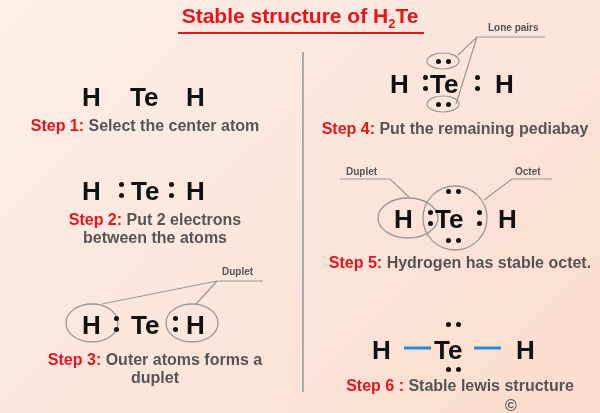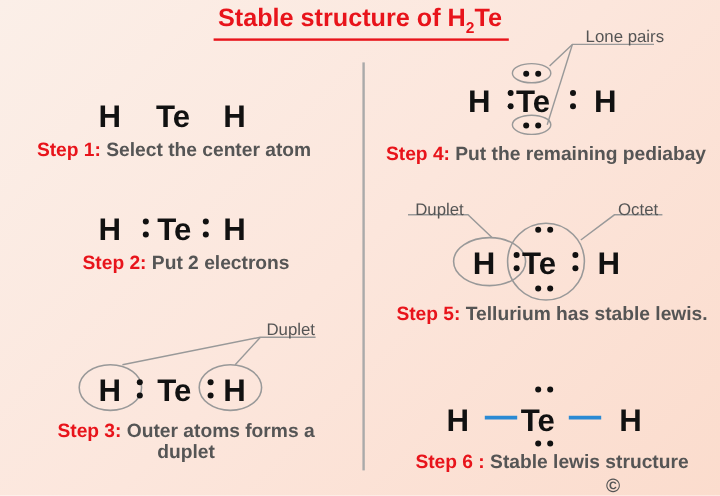--- a/index.html
+++ b/index.html
@@ -6,21 +6,21 @@
   body{width:600px;height:413px;overflow:hidden;position:relative;
     background:linear-gradient(135deg,#fbefe8 0%,#fce6dc 50%,#fbdccd 100%);
     font-family:"Liberation Sans",sans-serif;}
   .abs{position:absolute;}
   .title{left:0;width:600px;top:4px;text-align:center;font-weight:bold;font-size:21px;color:#e8141b;}
   .title-rule{left:178px;top:32px;width:246px;height:2px;background:#e8141b;}
   .divider{left:302px;top:52px;width:2px;height:340px;background:#aaa;}
   .atom{font-weight:bold;font-size:26px;color:#111;position:absolute;line-height:1;}
   .cap{position:absolute;text-align:center;font-weight:bold;font-size:16px;color:#555;line-height:18px;}
   .cap .step{color:#e8141b;}
-  .lbl{position:absolute;font-weight:normal;font-size:14px;color:#555;}
+  .lbl{position:absolute;font-weight:bold;font-size:10px;color:#555;}
   .dot{position:absolute;width:5px;height:5px;border-radius:50%;background:#111;}
   svg{position:absolute;left:0;top:0;}
 </style>
 </head>
 <body>
 
 <div class="abs title"><span>Stable structure of H</span><sub style="font-size:13px">2</sub><span>Te</span></div>
 <div class="abs title-rule"></div>
 <div class="abs divider"></div>
 
@@ -50,21 +50,21 @@
 <div class="atom" style="left:186px;top:84px">H</div>
 <div class="cap" style="left:30px;width:230px;top:117px"><span class="step">Step 1:</span> <span>Select the center atom</span></div>
 
 <div class="atom" style="left:82px;top:178px">H</div>
 <div class="dot" style="left:119px;top:182px"></div>
 <div class="dot" style="left:119px;top:193px"></div>
 <div class="atom" style="left:131px;top:178px">Te</div>
 <div class="dot" style="left:169px;top:182px"></div>
 <div class="dot" style="left:169px;top:193px"></div>
 <div class="atom" style="left:186px;top:178px">H</div>
-<div class="cap" style="left:30px;width:250px;top:211px"><span class="step">Step 2:</span> <span>Put 2 electrons</span><br></div>
+<div class="cap" style="left:30px;width:250px;top:211px"><span class="step">Step 2:</span> <span>Put 2 electrons</span><br><span>between the atoms</span></div>
 
 <div class="lbl" style="left:222px;top:266px">Duplet</div>
 <div class="atom" style="left:82px;top:312px">H</div>
 <div class="dot" style="left:114px;top:316px"></div>
 <div class="dot" style="left:114px;top:327px"></div>
 <div class="atom" style="left:131px;top:312px">Te</div>
 <div class="dot" style="left:173px;top:316px"></div>
 <div class="dot" style="left:173px;top:327px"></div>
 <div class="atom" style="left:186px;top:312px">H</div>
 <div class="cap" style="left:30px;width:250px;top:351px"><span class="step">Step 3:</span> <span>Outer atoms forms a</span><br><span>duplet</span></div>
@@ -89,21 +89,21 @@
 <div class="dot" style="left:456px;top:189px"></div>
 <div class="atom" style="left:394px;top:206px">H</div>
 <div class="dot" style="left:428px;top:210px"></div>
 <div class="dot" style="left:428px;top:221px"></div>
 <div class="atom" style="left:435px;top:206px">Te</div>
 <div class="dot" style="left:477px;top:210px"></div>
 <div class="dot" style="left:477px;top:221px"></div>
 <div class="atom" style="left:498px;top:206px">H</div>
 <div class="dot" style="left:446px;top:238px"></div>
 <div class="dot" style="left:456px;top:238px"></div>
-<div class="cap" style="left:320px;width:280px;top:254px"><span class="step">Step 5:</span> <span>Tellurium has stable lewis.</span><br></div>
+<div class="cap" style="left:320px;width:280px;top:254px"><span class="step">Step 5:</span> <span>Hydrogen has stable octet.</span><br></div>
 
 <div class="dot" style="left:446px;top:322px"></div>
 <div class="dot" style="left:456px;top:322px"></div>
 <div class="atom" style="left:372px;top:337px">H</div>
 <div class="atom" style="left:434px;top:337px">Te</div>
 <div class="atom" style="left:516px;top:337px">H</div>
 <div class="dot" style="left:446px;top:367px"></div>
 <div class="dot" style="left:456px;top:367px"></div>
 <div class="cap" style="left:320px;width:280px;top:377px"><span class="step">Step 6 :</span> <span>Stable lewis structure</span></div>
 <div class="abs" style="left:505px;top:397px;font-size:16px;font-weight:bold;color:#555">© pediabay.com</div>

